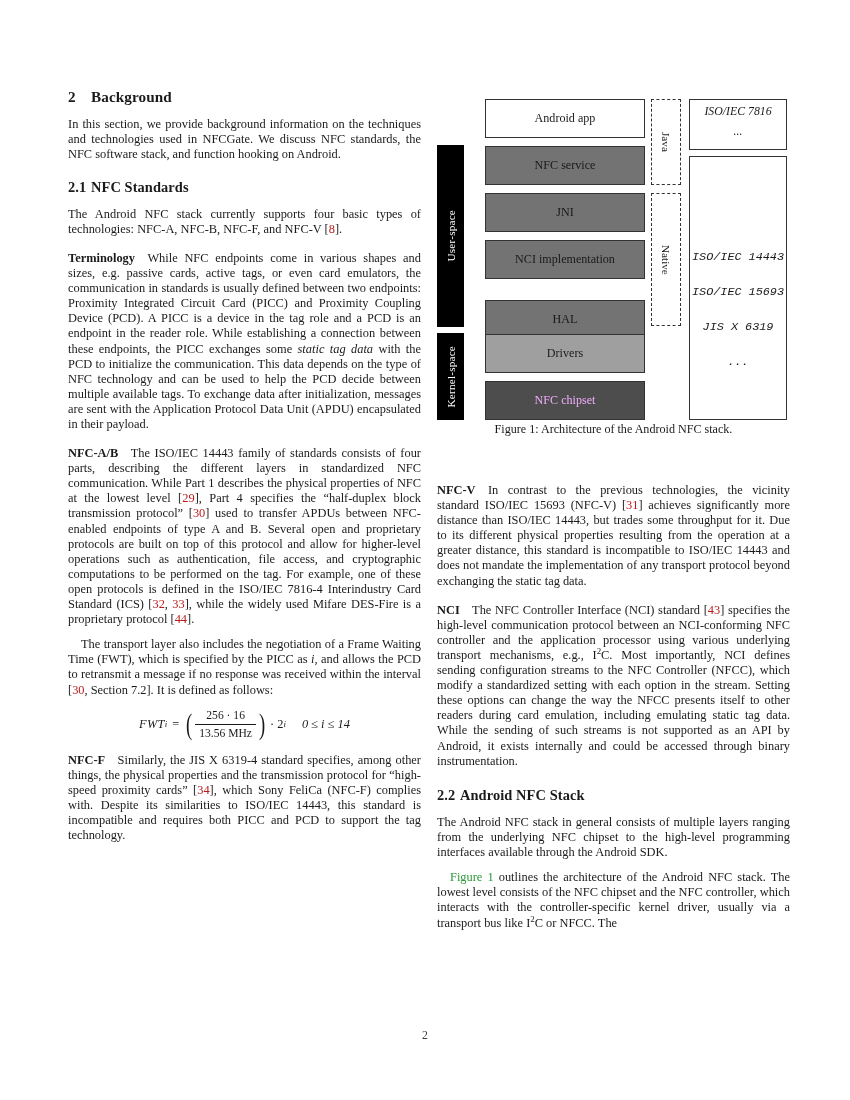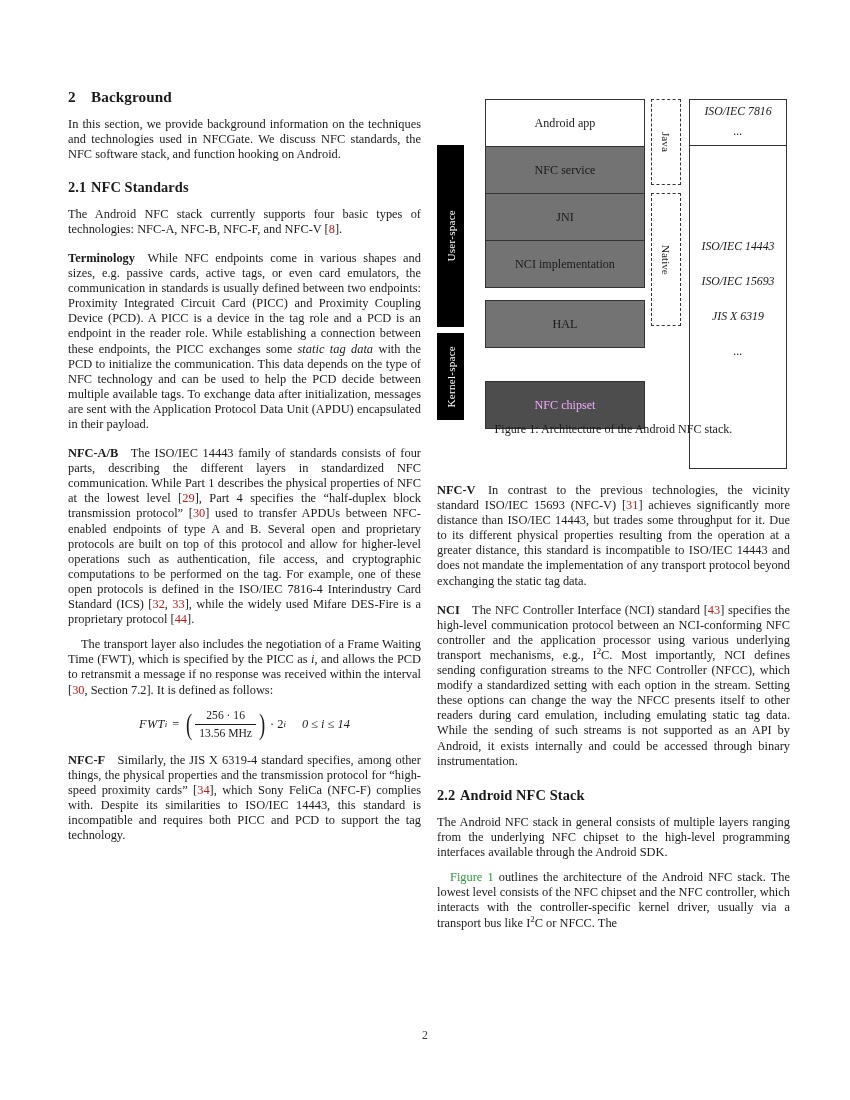--- a/index.html
+++ b/index.html
@@ -104,21 +104,21 @@
     writing-mode: vertical-rl;
     transform: rotate(180deg);
     font-size: 11.2px;
     letter-spacing: .2px;
     white-space: nowrap;
   }
   .layer {
     position: absolute;
     left: 48px;
     width: 160px;
-    height: 48px;
+    height: 39px;
     border: 1.3px solid #333333;
     box-sizing: border-box;
     display: flex; align-items: center; justify-content: center;
     font-size: 12.1px;
   }
   .layer.white { background: #ffffff; color: #1a1a1a; }
   .layer.light { background: #737373; color: #1a1a1a; }
   .layer.mid   { background: #9f9f9f; color: #1a1a1a; }
   .layer.dark  { background: #4d4d4d; color: #f0abfc; }
 
@@ -231,37 +231,40 @@
       </div>
       <div class="layer light" style="top:105px;">
         <span>JNI</span>
       </div>
       <div class="layer light" style="top:152px;">
         <span>NCI implementation</span>
       </div>
       <div class="layer light" style="top:212px;">
         <span>HAL</span>
       </div>
+      <div class="layer mid" style="top:246px;">
+        <span>Drivers</span>
+      </div>
       <div class="layer dark" style="top:293px;">
         <span>NFC chipset</span>
       </div>
 
       <div class="dashbox" style="top:11px; height:86px;">
         <span>Java</span>
       </div>
       <div class="dashbox" style="top:105px; height:133px;">
         <span>Native</span>
       </div>
 
       <div class="stdbox" style="top:11px; height:51px; padding-top:6px;">
         <div class="line">ISO/IEC 7816</div>
         <div class="line" style="margin-top:8px;">...</div>
       </div>
 
-      <div class="stdbox" style="top:57px; height:324px;">
+      <div class="stdbox" style="top:68px; height:264px;font-family:Liberation Mono, monospace;">
         <div class="line" style="margin-top:95px;">ISO/IEC 14443</div>
         <div class="line" style="margin-top:23px;">ISO/IEC 15693</div>
         <div class="line" style="margin-top:23px;">JIS X 6319</div>
         <div class="line" style="margin-top:24px;">...</div>
       </div>
 
     </div>
 
     <div class="fig-caption">Figure 1: Architecture of the Android NFC stack.</div>
   </div>

